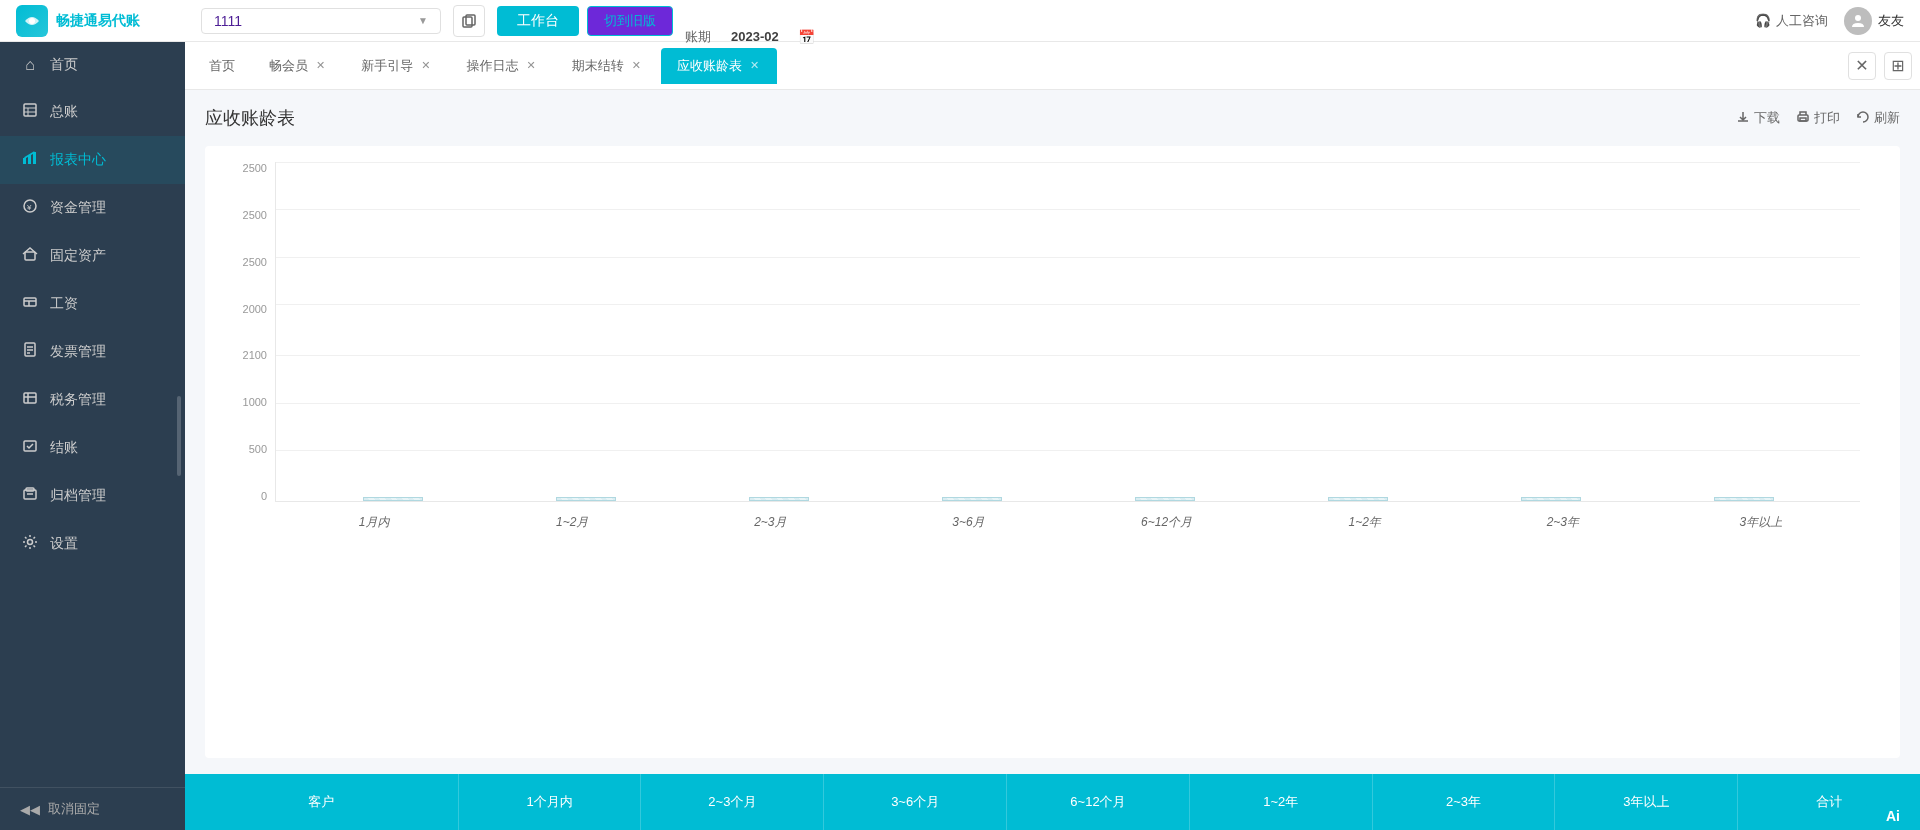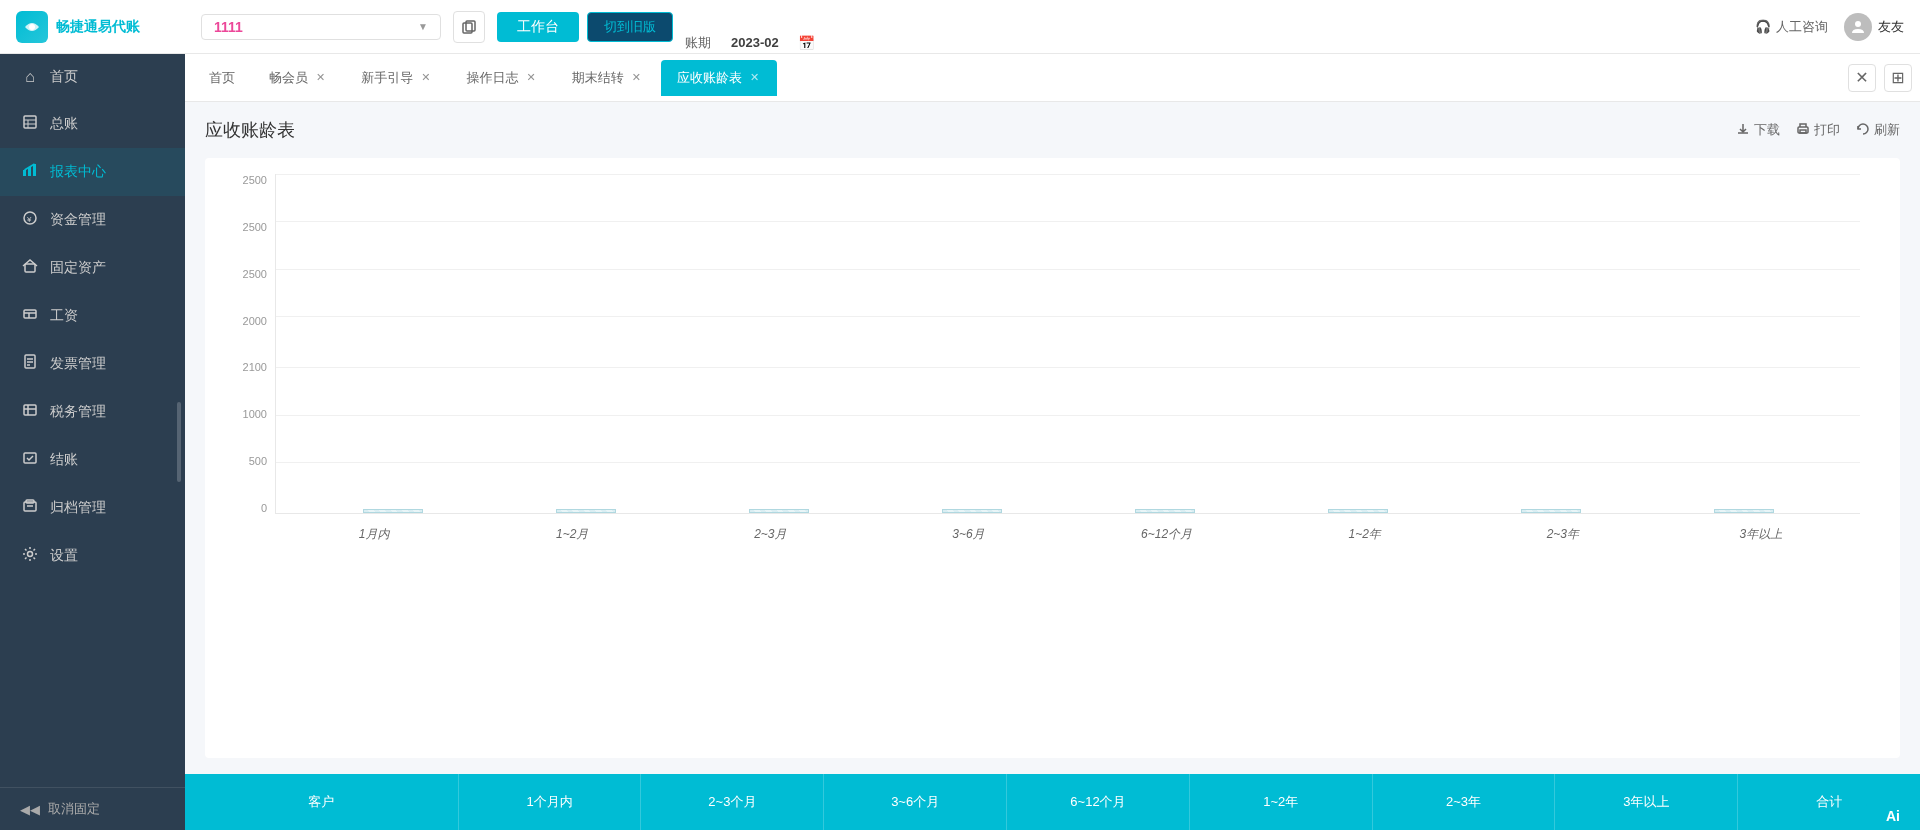--- a/index.html
+++ b/index.html
@@ -1,20 +1,20 @@
 <!DOCTYPE html>
 <html><head>
   <meta charset="utf-8">
   <style>
     * { margin: 0; padding: 0; box-sizing: border-box; }
     body { font-family: 'Microsoft YaHei', sans-serif; font-size: 13px; background: #f0f2f5; display: flex; flex-direction: column; height: 830px; overflow: hidden; }
 
     
     .top-header {
-      height: 54px;
+      height: 42px;
       background: #fff;
       display: flex;
       align-items: center;
       padding: 4px 16px;
       border-bottom: 1px solid #e8e8e8;
       flex-shrink: 0;
       z-index: 10;
     }
     .logo-area {
       width: 185px;
@@ -33,21 +33,21 @@
 
     .company-selector {
       display: flex; align-items: center; gap: 8px;
       padding: 4px 12px;
       border: 1px solid #e0e0e0;
       border-radius: 4px;
       background: #fff;
       min-width: 240px;
       cursor: pointer;
     }
-    .company-name { color: #ec4899; font-size: 14px; flex: 1; font-weight: bold; }
+    .company-name { color: #4c1d95; font-size: 14px; flex: 1; }
     .chevron-down { color: #999; font-size: 10px; }
 
     .header-icons {
       display: flex; align-items: center; gap: 12px; margin-left: 12px;
     }
     .icon-btn {
       width: 32px; height: 32px;
       display: flex; align-items: center; justify-content: center;
       cursor: pointer; color: #666; font-size: 16px;
       border: 1px solid #e0e0e0; border-radius: 4px;
@@ -55,21 +55,21 @@
 
     .workbench-btn {
       background: #00bcd4; color: white;
       border: none; padding: 6px 20px;
       border-radius: 4px; cursor: pointer;
       font-size: 14px; margin-left: 12px;
     }
     .switch-btn {
       border: 1px solid #00bcd4; color: #00bcd4;
       padding: 5px 16px; border-radius: 4px;
-      background: #0c4a6e; cursor: pointer;
+      background: #6d28d9; cursor: pointer;
       font-size: 13px; margin-left: 8px;
     }
 
     .period-area {
       display: flex; align-items: center; gap: 20px; margin-left: 12px;
       color: #333; font-size: 13px; margin-top: 32px;
     }
     .period-label { color: #666; }
     .period-value { color: #404040; font-weight: bold; }
     .calendar-icon { color: #00bcd4; font-size: 14px; cursor: pointer; }

